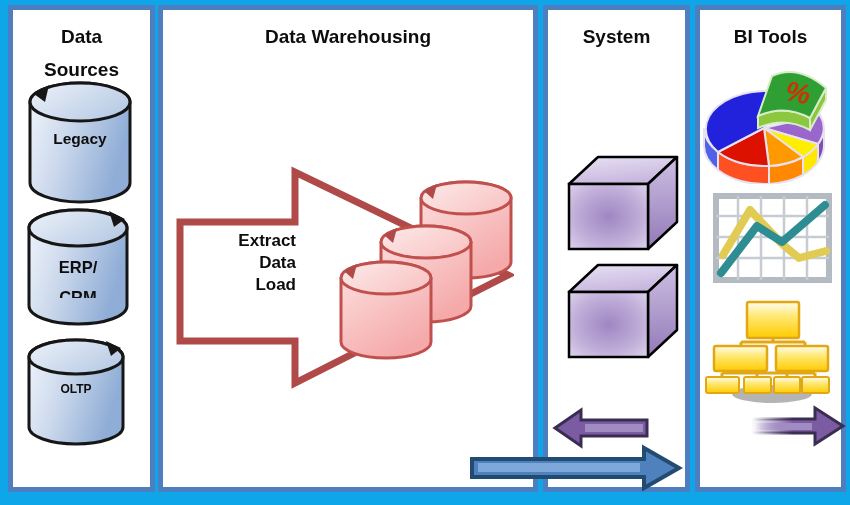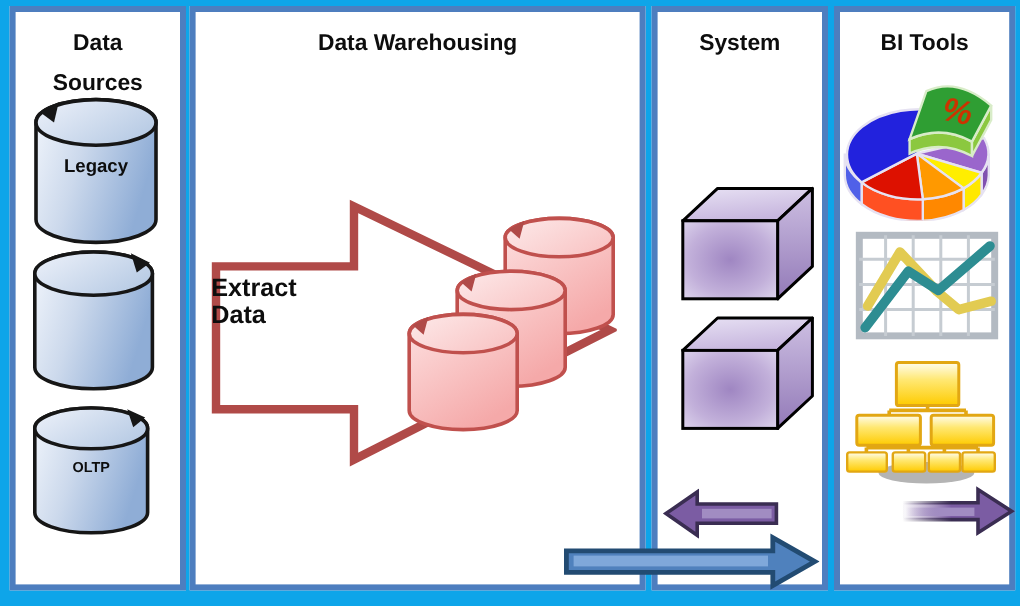--- a/index.html
+++ b/index.html
@@ -9,21 +9,21 @@
   }
   .panel{position:absolute;top:5px;height:487px;border:5px solid #4d7ebf;background:#fff;box-sizing:border-box;}
   #panel-data-sources{left:8px;width:147px;}
   #panel-data-warehousing{left:158px;width:380px;}
   #panel-olap-cubes{left:543px;width:147px;}
   #panel-bi-tools{left:695px;width:151px;}
   .panel-title{position:absolute;left:0;right:0;top:10px;text-align:center;font-size:19px;line-height:33px;}
   .abs{position:absolute;}
   .cyl-label{position:absolute;text-align:center;font-size:15.5px;line-height:23px;}
   .erp-clip{overflow:hidden;height:46px;line-height:30px;font-size:16.5px;}
-  .etl-text{position:absolute;left:176px;top:230px;width:120px;text-align:left;font-size:21px;line-height:22px;}
+  .etl-text{position:absolute;left:176px;top:230px;width:120px;text-align:right;font-size:17px;line-height:22px;}
   svg{display:block;}
 </style>
 </head>
 <body>
 
 <div id="canvas">
 
   <svg width="0" height="0" style="position:absolute" aria-hidden="true">
     <defs>
       <linearGradient id="cylBlue" x1="0" y1="0" x2="1" y2="0.35">
@@ -90,20 +90,24 @@
   </svg>
   <div class="cyl-label abs" style="left:27px;top:127px;width:106px">
     <span style="display:block">Legacy</span>
   </div>
 
   <svg class="abs" style="left:26px;top:205px" width="104" height="125" viewBox="0 0 104 125">
     <path d="M3,23 A49,18 0 0 1 101,23 L101,101 A49,18 0 0 1 3,101 Z" fill="url(#cylBlue)" stroke="#161616" stroke-width="3"></path>
     <ellipse cx="52" cy="23" rx="49" ry="18" fill="url(#cylBlueTop)" stroke="#161616" stroke-width="3"></ellipse>
     <polygon points="83,6 99,14 88,22" fill="#161616"></polygon>
   </svg>
+  <div class="cyl-label erp-clip abs" style="left:26px;top:252px;width:104px">
+    <span style="display:block">ERP/</span>
+    <span style="display:block">CRM</span>
+  </div>
 
   <svg class="abs" style="left:26px;top:336px" width="100" height="112" viewBox="0 0 100 112">
     <path d="M3,21 A47,17 0 0 1 97,21 L97,91 A47,17 0 0 1 3,91 Z" fill="url(#cylBlue)" stroke="#161616" stroke-width="3"></path>
     <ellipse cx="50" cy="21" rx="47" ry="17" fill="url(#cylBlueTop)" stroke="#161616" stroke-width="3"></ellipse>
     <polygon points="80,5 95,12 85,20" fill="#161616"></polygon>
   </svg>
   <div class="cyl-label abs" style="left:26px;top:378px;width:100px;font-size:12px">
     <span style="display:block">OLTP</span>
   </div>
 
@@ -112,20 +116,21 @@
       <span style="display:block">Data Warehousing</span>
     </div>
   </div>
 
   <svg class="abs" style="left:174px;top:163px" width="340" height="235" viewBox="0 0 340 235">
     <polygon points="6,59 121,59 121,9 334,112 121,220 121,178 6,178" fill="#ffffff" stroke="#b04a48" stroke-width="7" stroke-linejoin="miter"></polygon>
   </svg>
   <div class="etl-text">
     <span style="display:block">Extract</span>
     <span style="display:block">Data</span>
+    <span style="display:block">Load</span>
   </div>
 
   <svg class="abs" style="left:418px;top:180px" width="96" height="102" viewBox="0 0 96 102">
     <path d="M3,18 A45,16 0 0 1 93,18 L93,82 A45,16 0 0 1 3,82 Z" fill="url(#cylPink)" stroke="#c0504d" stroke-width="3"></path>
     <ellipse cx="48" cy="18" rx="45" ry="16" fill="url(#cylPinkTop)" stroke="#c0504d" stroke-width="3"></ellipse>
     <polygon points="6,11 19,4 15,19" fill="#b04a48"></polygon>
   </svg>
   <svg class="abs" style="left:378px;top:224px" width="96" height="102" viewBox="0 0 96 102">
     <path d="M3,18 A45,16 0 0 1 93,18 L93,82 A45,16 0 0 1 3,82 Z" fill="url(#cylPink)" stroke="#c0504d" stroke-width="3"></path>
     <ellipse cx="48" cy="18" rx="45" ry="16" fill="url(#cylPinkTop)" stroke="#c0504d" stroke-width="3"></ellipse>

